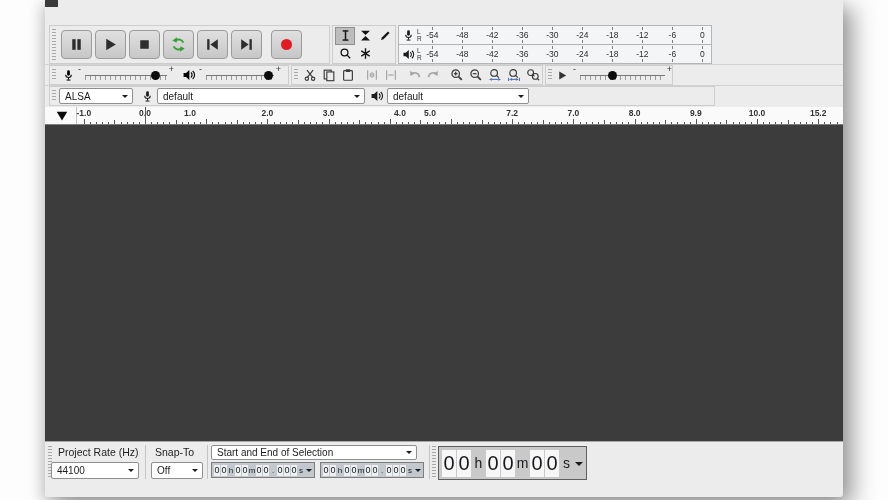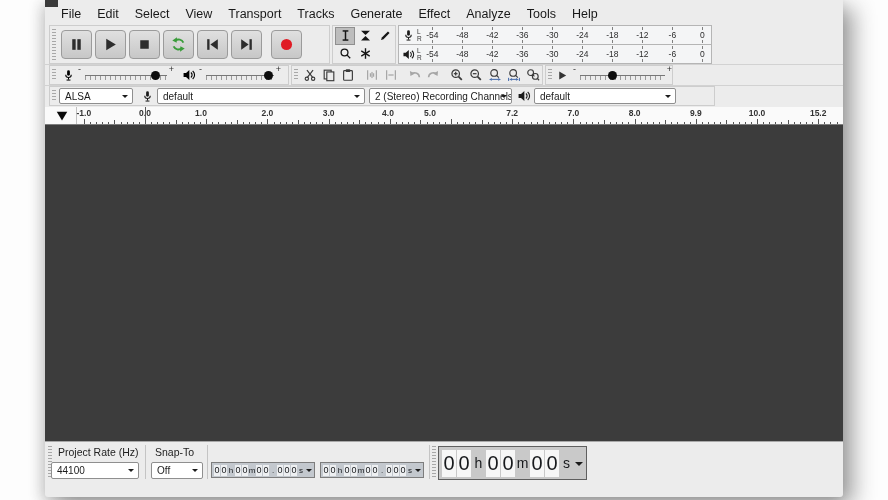--- a/index.html
+++ b/index.html
@@ -81,33 +81,20 @@
   .rgrip{position:absolute;right:2px;bottom:2px;width:12px;height:12px;
          background:repeating-linear-gradient(135deg,#b3b3b3 0 1px,transparent 1px 4px);}
   svg{display:block;}
 </style>
 </head>
 <body>
 
 <div class="window">
   <div class="win-corner"></div>
 
-  <nav class="menubar" id="menubar">
-      <span class="menu-item">File</span>
-      <span class="menu-item">Edit</span>
-      <span class="menu-item">Select</span>
-      <span class="menu-item">View</span>
-      <span class="menu-item">Transport</span>
-      <span class="menu-item">Tracks</span>
-      <span class="menu-item">Generate</span>
-      <span class="menu-item">Effect</span>
-      <span class="menu-item">Analyze</span>
-      <span class="menu-item">Tools</span>
-      <span class="menu-item">Help</span>
-    </nav>
 
   <div class="dock">
     <div class="rowline" style="top:40px"></div>
     <div class="rowline" style="top:61px"></div>
 
     <div class="toolbar" id="transport" style="left:4px;top:1px;width:281px;height:39px;">
         <span class="grip"></span>
         <div class="tbtn">
           <span style="display: flex;">
             <svg viewBox="0 0 16 16" width="17" height="17" fill="currentColor">
@@ -530,23 +517,20 @@
               <g fill="none" stroke="currentColor" stroke-width="1.3">
                 <path d="M4.6,7 a3.4,3.4 0 0 0 6.8,0"></path>
                 <line x1="8" y1="10.6" x2="8" y2="13"></line>
                 <line x1="5.6" y1="13.6" x2="10.4" y2="13.6"></line>
               </g>
             </svg>
           </span>
         </span>
       <div class="combo" style="width:208px;margin:0 4px 0 2px;">
         <span>default</span>
-      </div>
-      <div class="combo" style="width:143px;margin-right:4px;">
-        <span>2 (Stereo) Recording Channels</span>
       </div>
       <span class="dev-icon" id="dev-speaker">
           <span style="display: flex;">
             <svg viewBox="0 0 16 16" width="14" height="14" fill="currentColor">
               <polygon points="1.8,5.8 4.6,5.8 8.4,2.4 8.4,13.6 4.6,10.2 1.8,10.2"></polygon>
               <g fill="none" stroke="currentColor" stroke-width="1.3">
                 <path d="M10.2,5.2 a3.6,3.6 0 0 1 0,5.6"></path>
                 <path d="M12.2,3.4 a6,6 0 0 1 0,9.2"></path>
               </g>
             </svg>
@@ -686,24 +670,24 @@
         <span class="rtick" style="left: 715.72px; height: 2px;"></span>
         <span class="rtick" style="left: 721.84px; height: 2px;"></span>
         <span class="rtick" style="left: 727.96px; height: 2px;"></span>
         <span class="rtick" style="left: 734.08px; height: 2px;"></span>
         <span class="rtick" style="left: 740.2px; height: 5px;"></span>
         <span class="rtick" style="left: 746.32px; height: 2px;"></span>
         <span class="rtick" style="left: 752.44px; height: 2px;"></span>
         <span class="rtick" style="left: 758.56px; height: 2px;"></span>
         <span class="rlabel" style="left: 5.8px;">-1.0</span>
         <span class="rlabel" style="left: 67px;">0.0</span>
-        <span class="rlabel" style="left: 123px;">1.0</span>
+        <span class="rlabel" style="left: 112px;">1.0</span>
         <span class="rlabel" style="left: 189.4px;">2.0</span>
         <span class="rlabel" style="left: 250.6px;">3.0</span>
-        <span class="rlabel" style="left: 310px;">4.0</span>
+        <span class="rlabel" style="left: 322px;">4.0</span>
         <span class="rlabel" style="left: 352px;">5.0</span>
         <span class="rlabel" style="left: 434.2px;">7.2</span>
         <span class="rlabel" style="left: 495.4px;">7.0</span>
         <span class="rlabel" style="left: 556.6px;">8.0</span>
         <span class="rlabel" style="left: 617.8px;">9.9</span>
         <span class="rlabel" style="left: 679px;">10.0</span>
         <span class="rlabel" style="left: 740.2px;">15.2</span>
         <div class="cursorline" style="left: 67px;"></div>
       </div>
   </div>
@@ -715,20 +699,23 @@
     <div class="mini-label" style="left:13px;top:4px">Project Rate (Hz)</div>
     <div class="combo" style="position:absolute;left:6px;top:20px;width:88px;height:17px;">
       <span>44100</span>
     </div>
     <div class="vsep" style="left:100px"></div>
     <div class="mini-label" style="left:110px;top:4px">Snap-To</div>
     <div class="combo" style="position:absolute;left:106px;top:20px;width:52px;height:17px;">
       <span>Off</span>
     </div>
     <div class="vsep" style="left:162px"></div>
+    <div class="combo" style="position:absolute;left:166px;top:3px;width:206px;height:15px;">
+      <span>Start and End of Selection</span>
+    </div>
     <div class="time-field time-small" id="selstart" style="left:166px;top:20px;height:16px;">
         <span class="tcell">0</span>
         <span class="tcell">0</span>
         <span class="tcell sep">h</span>
         <span class="tcell">0</span>
         <span class="tcell">0</span>
         <span class="tcell sep">m</span>
         <span class="tcell">0</span>
         <span class="tcell">0</span>
         <span class="tcell sep">.</span>

